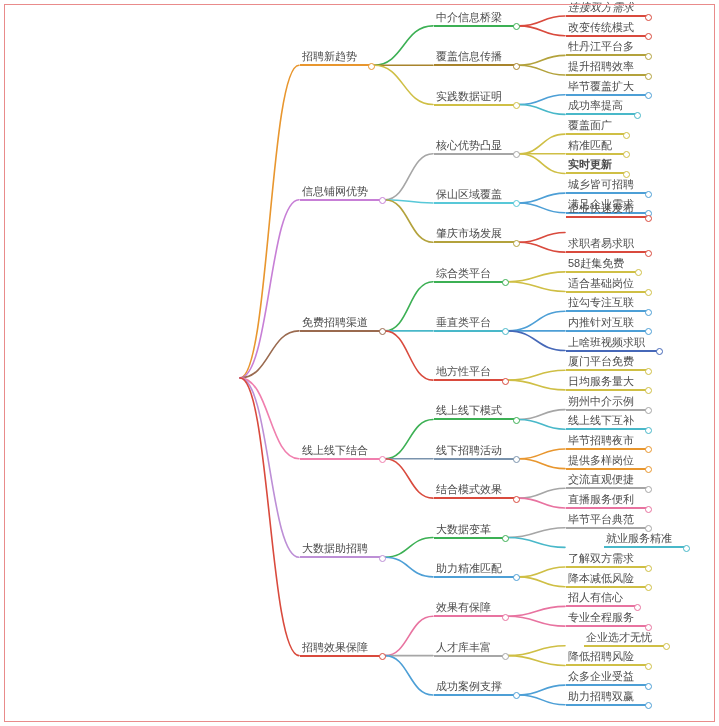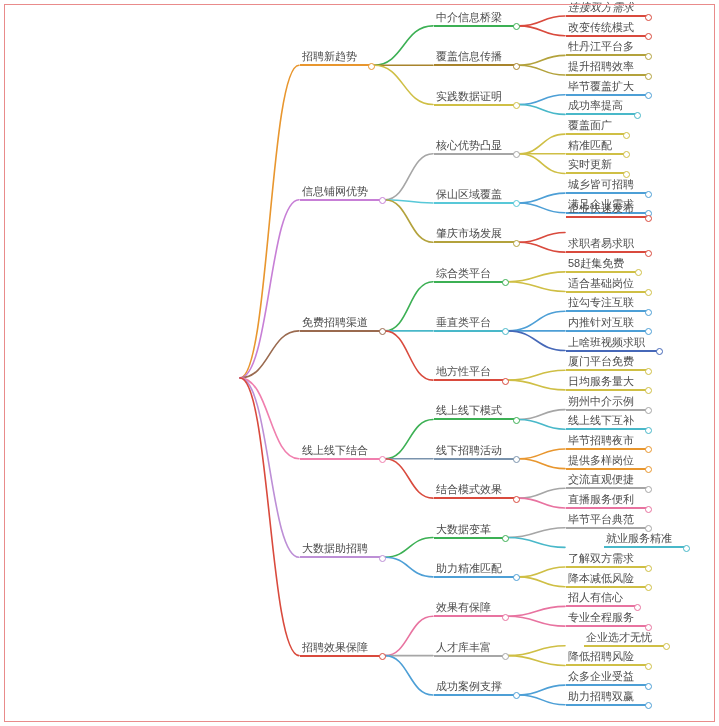--- a/index.html
+++ b/index.html
@@ -136,21 +136,21 @@
     <div class="node depth2" style="border-bottom-color: rgb(168, 132, 44); top: 50.2px; left: 434px;"><span>覆盖信息传播</span><span class="dot" style="border-color: rgb(168, 132, 44);"></span></div>
     <div class="node depth3" style="border-bottom-color: rgb(179, 162, 60); top: 40.36px; left: 566px;"><span>牡丹江平台多</span><span class="dot" style="border-color: rgb(179, 162, 60);"></span></div>
     <div class="node depth3" style="border-bottom-color: rgb(179, 162, 60); top: 60.04px; left: 566px;"><span>提升招聘效率</span><span class="dot" style="border-color: rgb(179, 162, 60);"></span></div>
     <div class="node depth2" style="border-bottom-color: rgb(207, 191, 69); top: 89.56px; left: 434px;"><span>实践数据证明</span><span class="dot" style="border-color: rgb(207, 191, 69);"></span></div>
     <div class="node depth3" style="border-bottom-color: rgb(77, 159, 214); top: 79.72px; left: 566px;"><span>毕节覆盖扩大</span><span class="dot" style="border-color: rgb(77, 159, 214);"></span></div>
     <div class="node depth3" style="border-bottom-color: rgb(73, 184, 201); top: 99.4px; left: 566px;"><span>成功率提高</span><span class="dot" style="border-color: rgb(73, 184, 201);"></span></div>
     <div class="node depth1" style="border-bottom-color: rgb(199, 127, 214); top: 184.68px; left: 300px;"><span>信息铺网优势</span><span class="dot" style="border-color: rgb(199, 127, 214);"></span></div>
     <div class="node depth2" style="border-bottom-color: rgb(166, 166, 166); top: 138.76px; left: 434px;"><span>核心优势凸显</span><span class="dot" style="border-color: rgb(166, 166, 166);"></span></div>
     <div class="node depth3" style="border-bottom-color: rgb(207, 191, 69); top: 119.08px; left: 566px;"><span>覆盖面广</span><span class="dot" style="border-color: rgb(207, 191, 69);"></span></div>
     <div class="node depth3" style="border-bottom-color: rgb(207, 191, 69); top: 138.76px; left: 566px;"><span>精准匹配</span><span class="dot" style="border-color: rgb(207, 191, 69);"></span></div>
-    <div class="node depth3" style="border-bottom-color: rgb(207, 191, 69); top: 158.44px; left: 566px;"><span>实时更新</span><span class="dot" style="border-color: rgb(207, 191, 69);"></span></div>
+    <div class="node depth3" style="border-bottom-color: rgb(207, 191, 69); top: 158.44px; left: 566px; font-weight: bold;"><span>实时更新</span><span class="dot" style="border-color: rgb(207, 191, 69);"></span></div>
     <div class="node depth2" style="border-bottom-color: rgb(88, 200, 216); top: 187.96px; left: 434px;"><span>保山区域覆盖</span><span class="dot" style="border-color: rgb(88, 200, 216);"></span></div>
     <div class="node depth3" style="border-bottom-color: rgb(77, 159, 214); top: 178.12px; left: 566px;"><span>城乡皆可招聘</span><span class="dot" style="border-color: rgb(77, 159, 214);"></span></div>
     <div class="node depth3" style="border-bottom-color: rgb(77, 159, 214); top: 197.8px; left: 566px;"><span>满足企业需求</span><span class="dot" style="border-color: rgb(77, 159, 214);"></span></div>
     <div class="node depth2" style="border-bottom-color: rgb(179, 162, 60); top: 227.32px; left: 434px; text-align: right;"><span>肇庆市场发展</span><span class="dot" style="border-color: rgb(179, 162, 60);"></span></div>
     <div class="node depth3" style="border-bottom-color: rgb(217, 74, 61); top: 202px; left: 566px; font-family: Liberation Serif, serif;"><span>企业快速发布</span><span class="dot" style="border-color: rgb(217, 74, 61);"></span></div>
     <div class="node depth3" style="border-bottom-color: rgb(217, 74, 61); top: 237.16px; left: 566px;"><span>求职者易求职</span><span class="dot" style="border-color: rgb(217, 74, 61);"></span></div>
     <div class="node depth1" style="border-bottom-color: rgb(154, 106, 79); top: 315.88px; left: 300px;"><span>免费招聘渠道</span><span class="dot" style="border-color: rgb(154, 106, 79);"></span></div>
     <div class="node depth2" style="border-bottom-color: rgb(60, 176, 84); top: 266.68px; left: 434px;"><span>综合类平台</span><span class="dot" style="border-color: rgb(60, 176, 84);"></span></div>
     <div class="node depth3" style="border-bottom-color: rgb(207, 191, 69); top: 256.84px; left: 566px;"><span>58赶集免费</span><span class="dot" style="border-color: rgb(207, 191, 69);"></span></div>
     <div class="node depth3" style="border-bottom-color: rgb(207, 191, 69); top: 276.52px; left: 566px;"><span>适合基础岗位</span><span class="dot" style="border-color: rgb(207, 191, 69);"></span></div>

